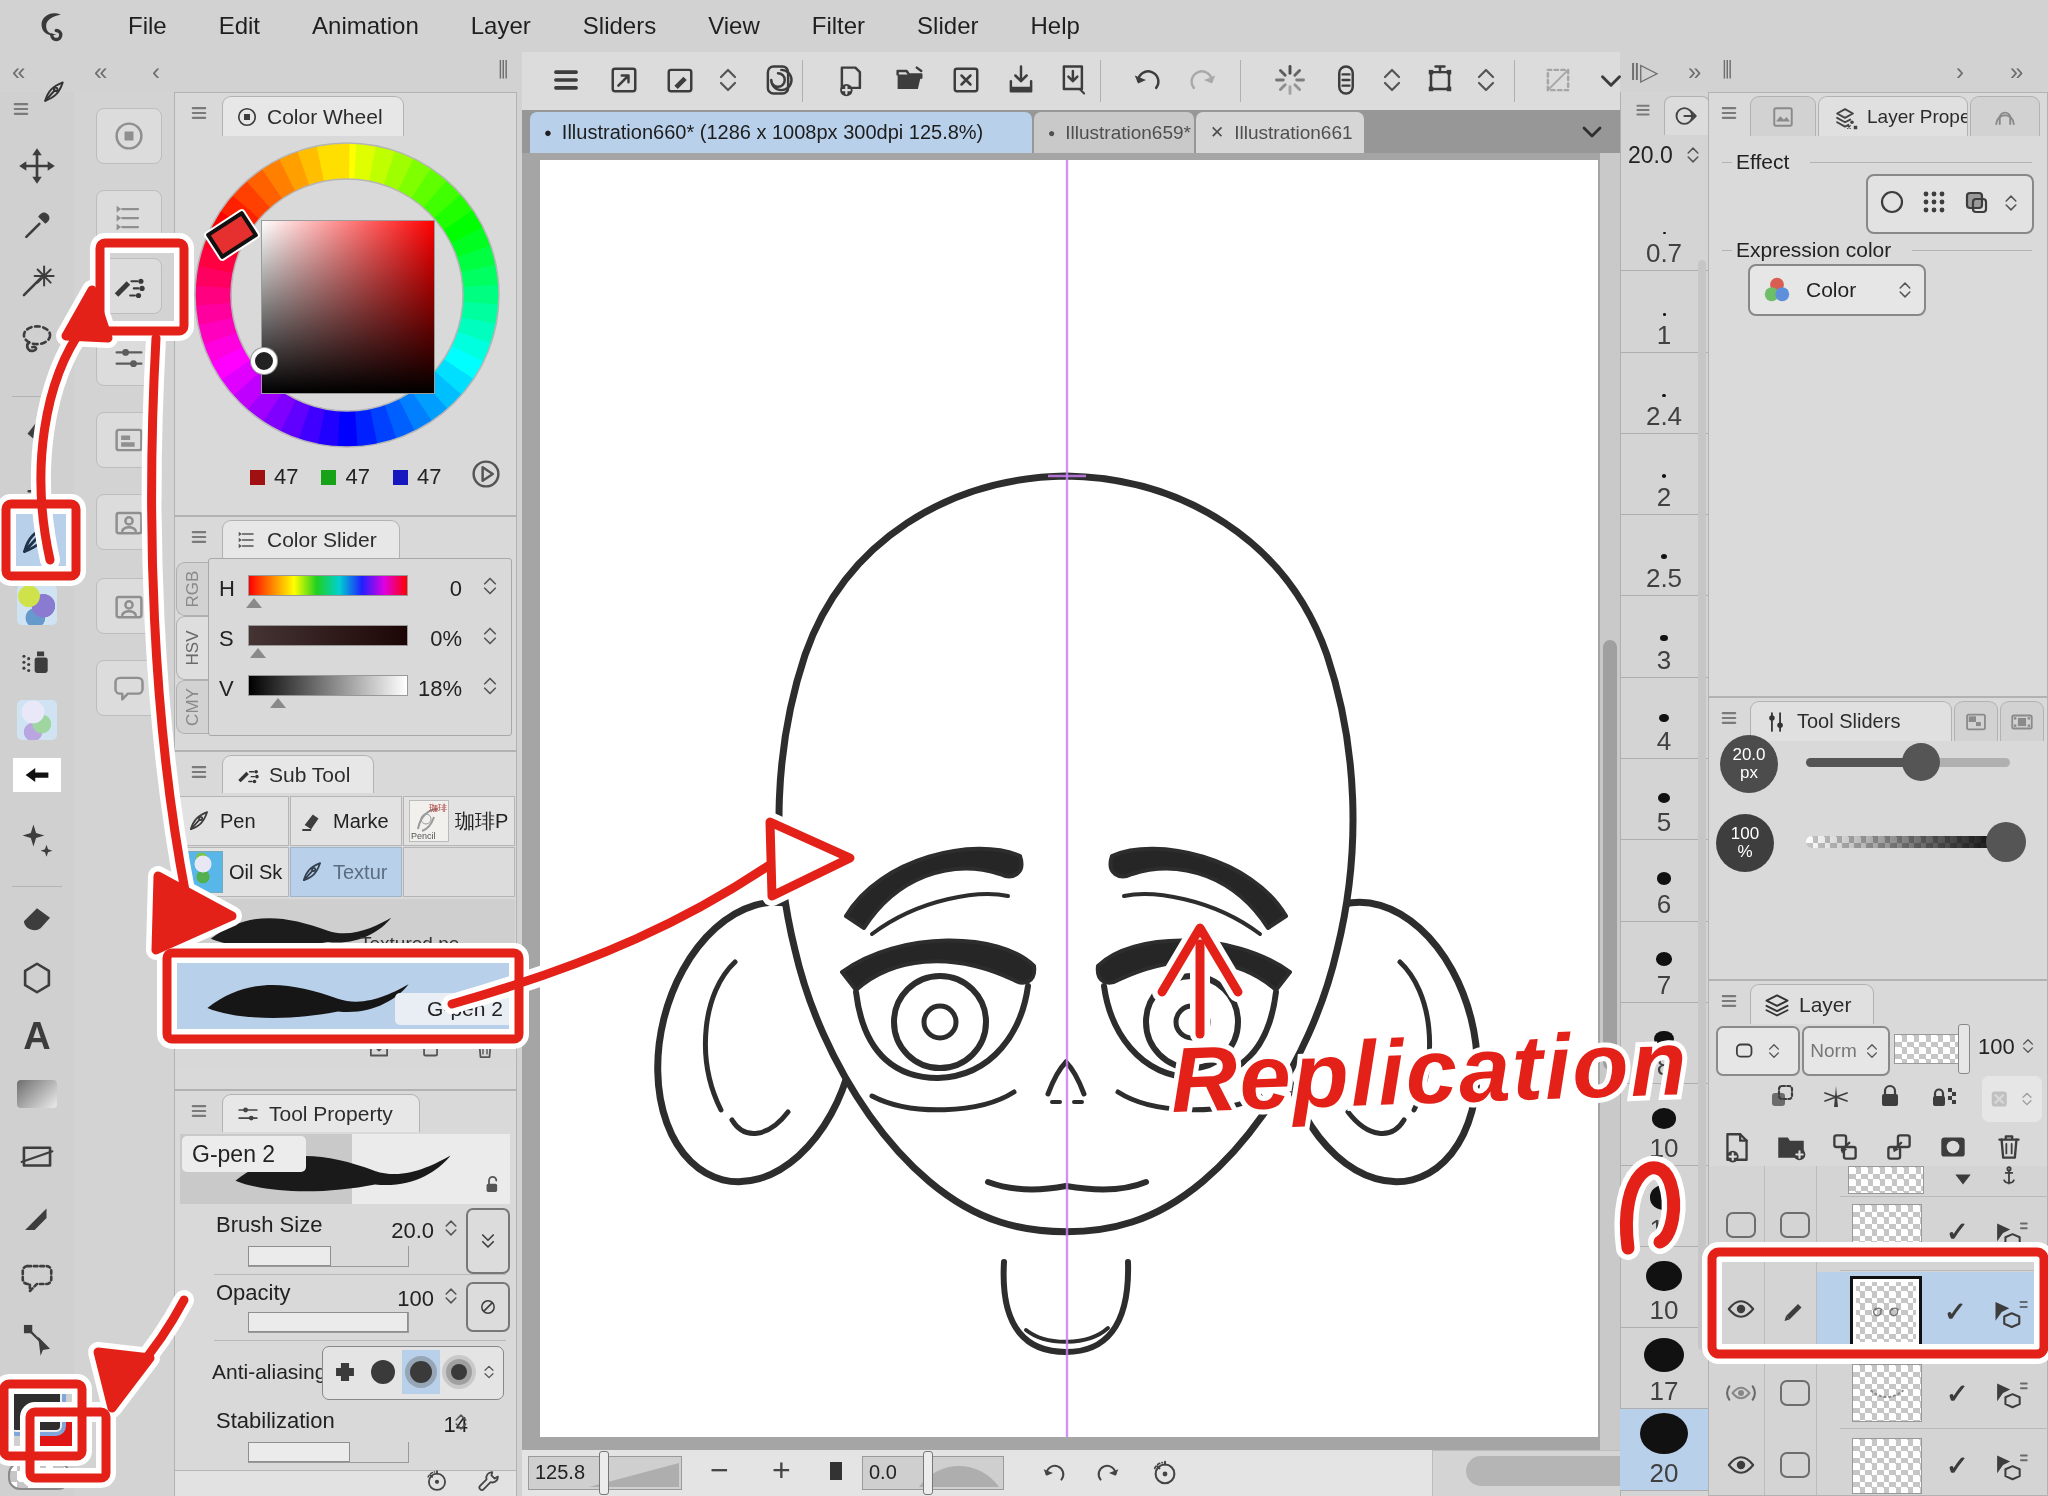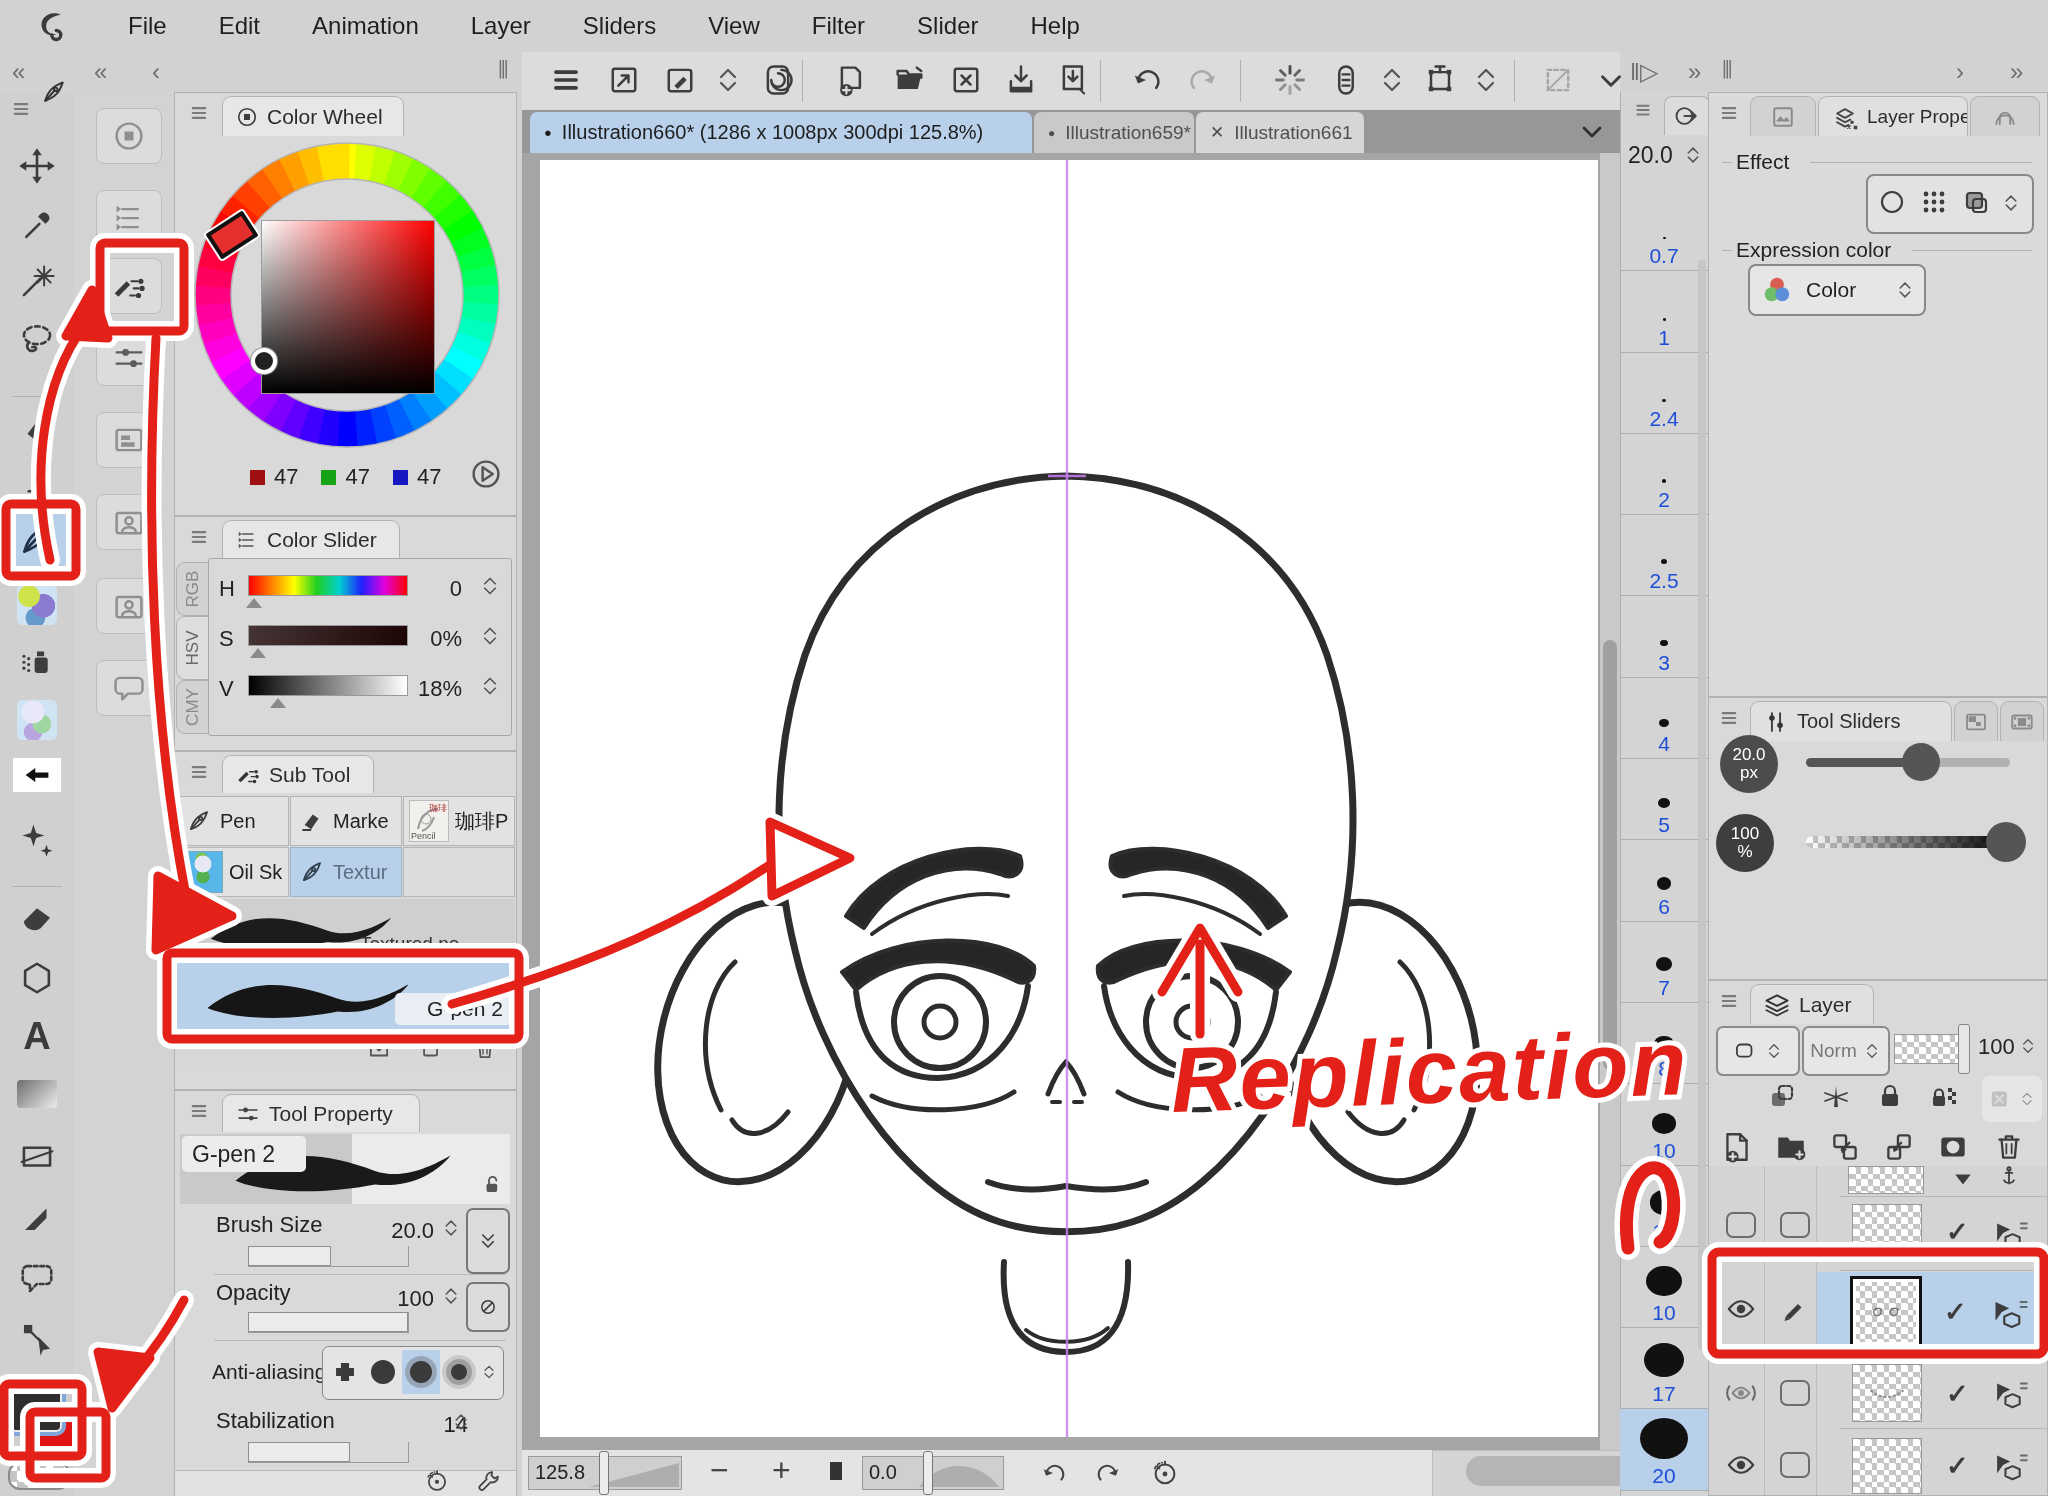--- a/index.html
+++ b/index.html
@@ -28,21 +28,21 @@
   .bar{position:absolute;border:1px solid #9a9a9a;background:transparent;border-top:none;border-left:none}
   .barfill{height:100%;background:#ebebeb;border:1px solid #8f8f8f;box-sizing:border-box}
   .caret{position:absolute;width:0;height:0;border-left:8px solid transparent;
          border-right:8px solid transparent;border-bottom:10px solid #8a8a8a}
   .lbl{position:absolute;font-size:22px;color:#222}
   .val{position:absolute;font-size:22px;color:#222;text-align:right}
   .bcell{width:88px;height:81.3px;border-bottom:1px solid #aeaeae;box-sizing:border-box;
          display:flex;flex-direction:column;align-items:center;justify-content:flex-end;padding-bottom:4px}
   .bcell.sel{background:#b9d0ea}
   .bdot{border-radius:50%;background:#111;margin-bottom:6px}
-  .blabel{font-size:21px;color:#1d4ed8;line-height:1}
+  .blabel{font-size:26px;color:#404040;line-height:1}
   .doctab{position:absolute;display:flex;align-items:center;gap:10px;padding:0 14px;height:41px;
           border-radius:7px 7px 0 0;font-size:20px;box-sizing:border-box;white-space:nowrap;overflow:hidden}
   .sep{position:absolute;width:1px;background:#b0b0b0}
   .badge{position:absolute;border-radius:50%;background:#4c4c4c;color:#fff;display:flex;
          flex-direction:column;align-items:center;justify-content:center;line-height:1.05;font-size:17px}
   .chip{position:absolute;background:#e9edf4;border-radius:5px;display:flex;align-items:center;
         justify-content:flex-end;padding:0 10px;box-sizing:border-box}
   .thumb{position:absolute;box-sizing:border-box}
   .rowline{position:absolute;height:1px;background:#b9b9b9}
   .cbox{position:absolute;border:2px solid #6d6d6d;border-radius:7px;background:transparent}

